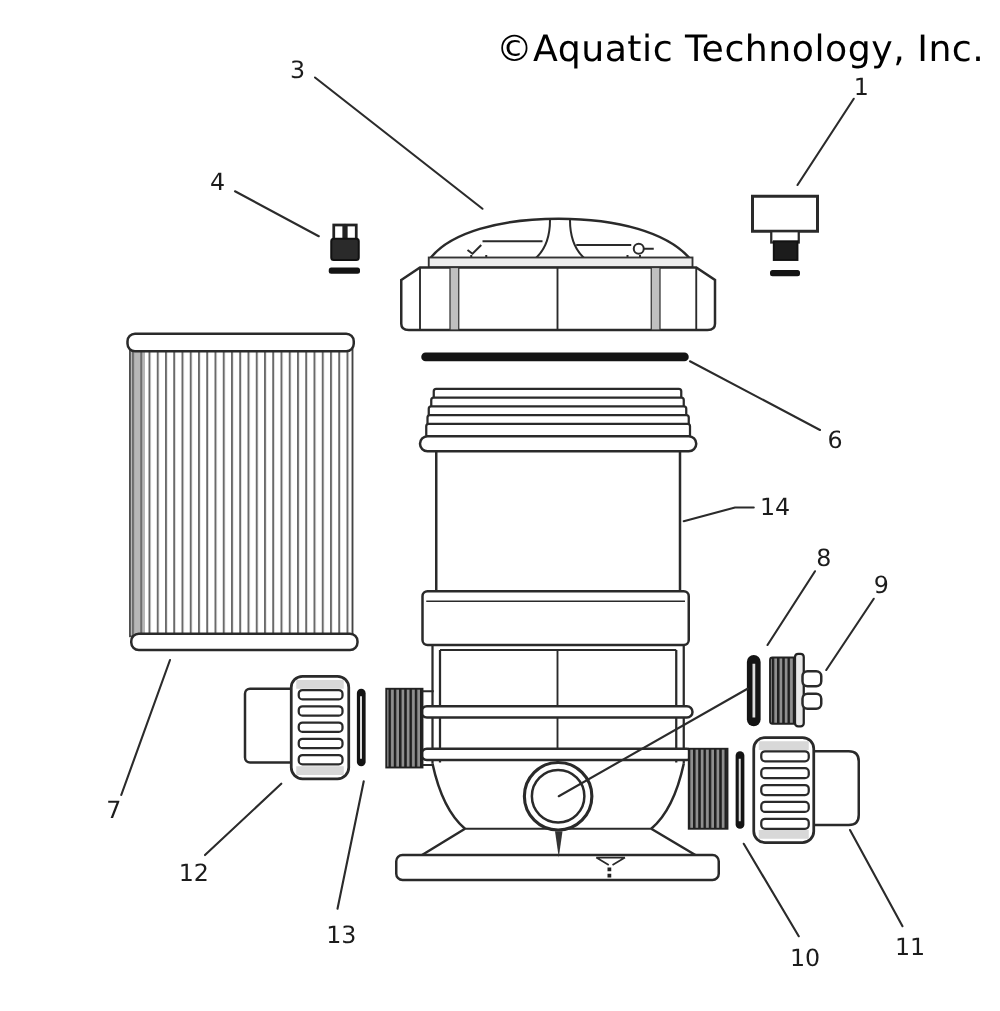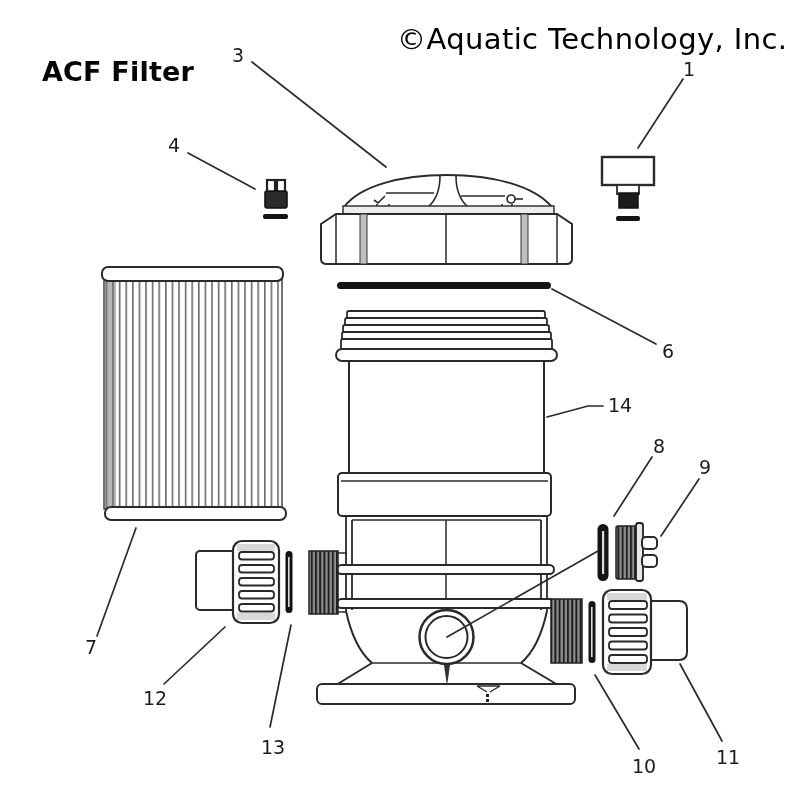--- a/index.html
+++ b/index.html
@@ -187,15 +187,14 @@
       <text class="plabel" x="659" y="453">8</text>
       <text class="plabel" x="705" y="474">9</text>
       <text class="plabel" x="644" y="773">10</text>
       <text class="plabel" x="728" y="764">11</text>
       <text class="plabel" x="155" y="705">12</text>
       <text class="plabel" x="273" y="754">13</text>
       <text class="plabel" x="620" y="412">14</text>
     </g>
   </svg>
 
-  <div class="title">ACF Filter</div>
   <div class="watermark">©Aquatic Technology, Inc.</div>
 </div>
 
 </body></html>

